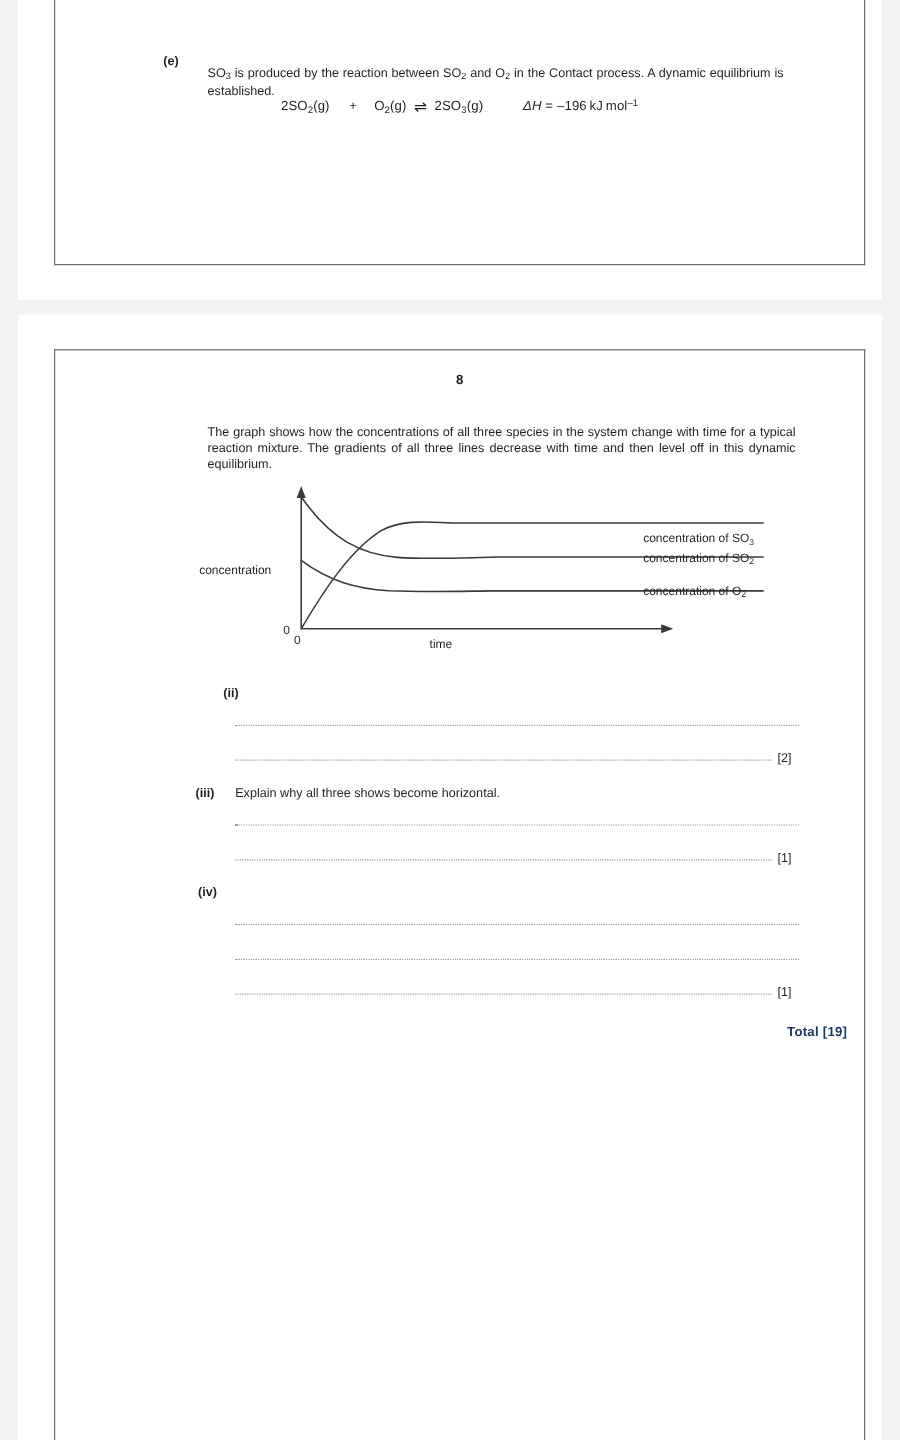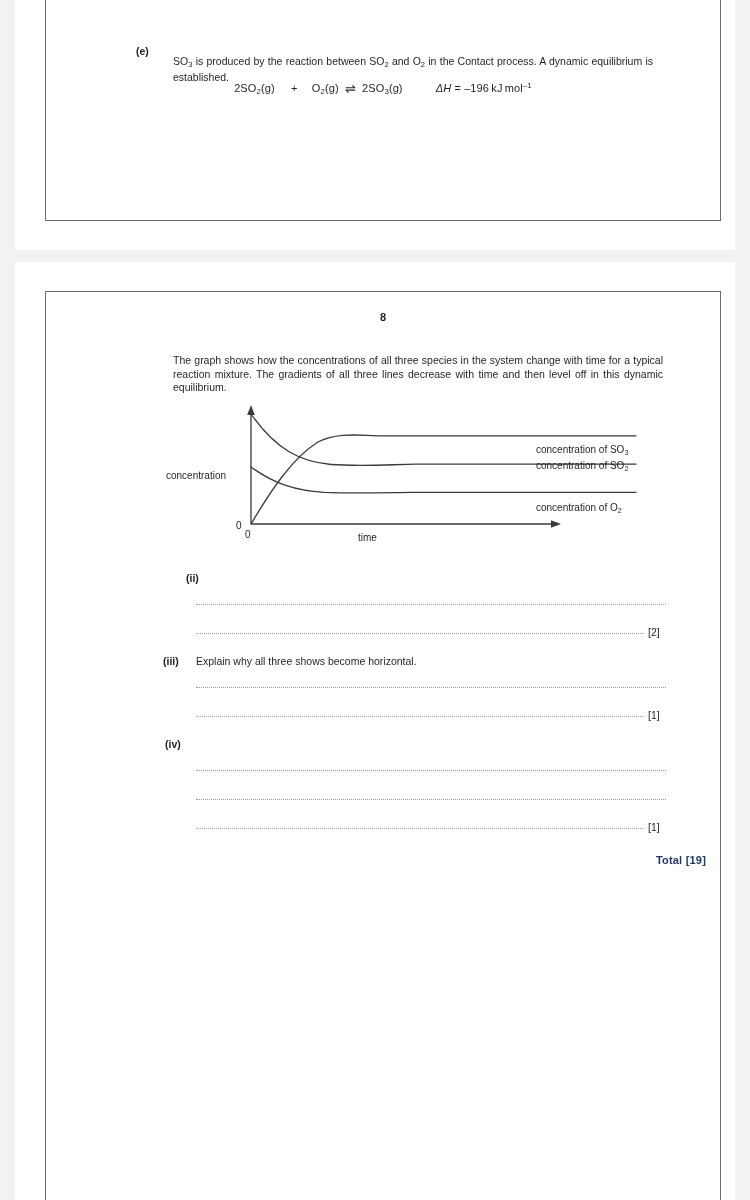--- a/index.html
+++ b/index.html
@@ -72,21 +72,21 @@
   #graph { left: 120px; top: 110px; width: 500px; height: 140px; }
   #graph svg { display: block; }
 
   .g-label { position: absolute; font-size: 10px; color: #231f20; white-space: nowrap; }
   #lbl-conc  { left: 0px;   top: 68px; }
   #lbl-zero1 { left: 70px;  top: 118px; font-size: 10px; }
   #lbl-zero2 { left: 79px;  top: 127px; font-size: 10px; }
   #lbl-time  { left: 192px; top: 130px; }
   #lbl-so3   { left: 370px; top: 42px; }
   #lbl-so2   { left: 370px; top: 58px; }
-  #lbl-o2    { left: 370px; top: 86px; margin-top: 14px; }
+  #lbl-o2    { left: 370px; top: 86px; }
   .qnum { position: absolute; font-weight: bold; font-size: 10.5px; color: #231f20; }
   .qtext { position: absolute; font-size: 10.5px; color: #231f20; white-space: nowrap; }
 
   .dotline {
     position: absolute;
     height: 1px;
     border-bottom: 1px dotted #9a9a9a;
   }
   .marks {
     position: absolute;

